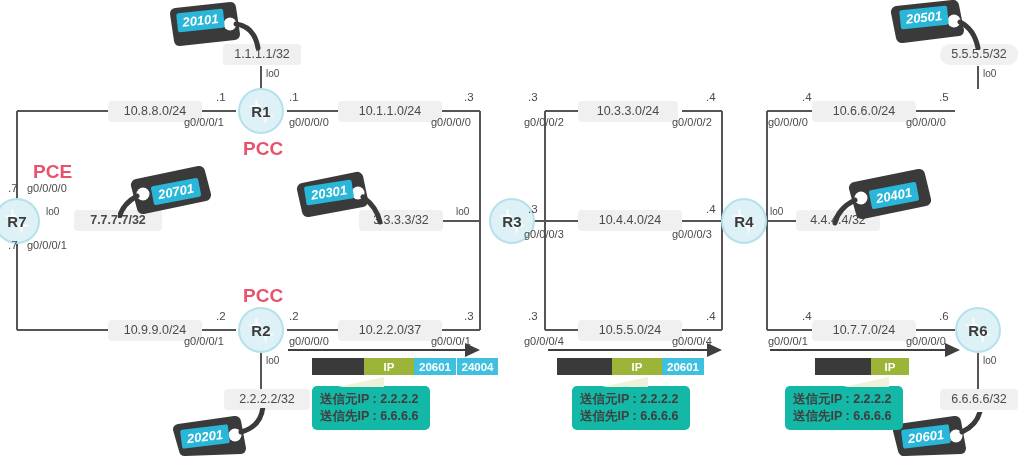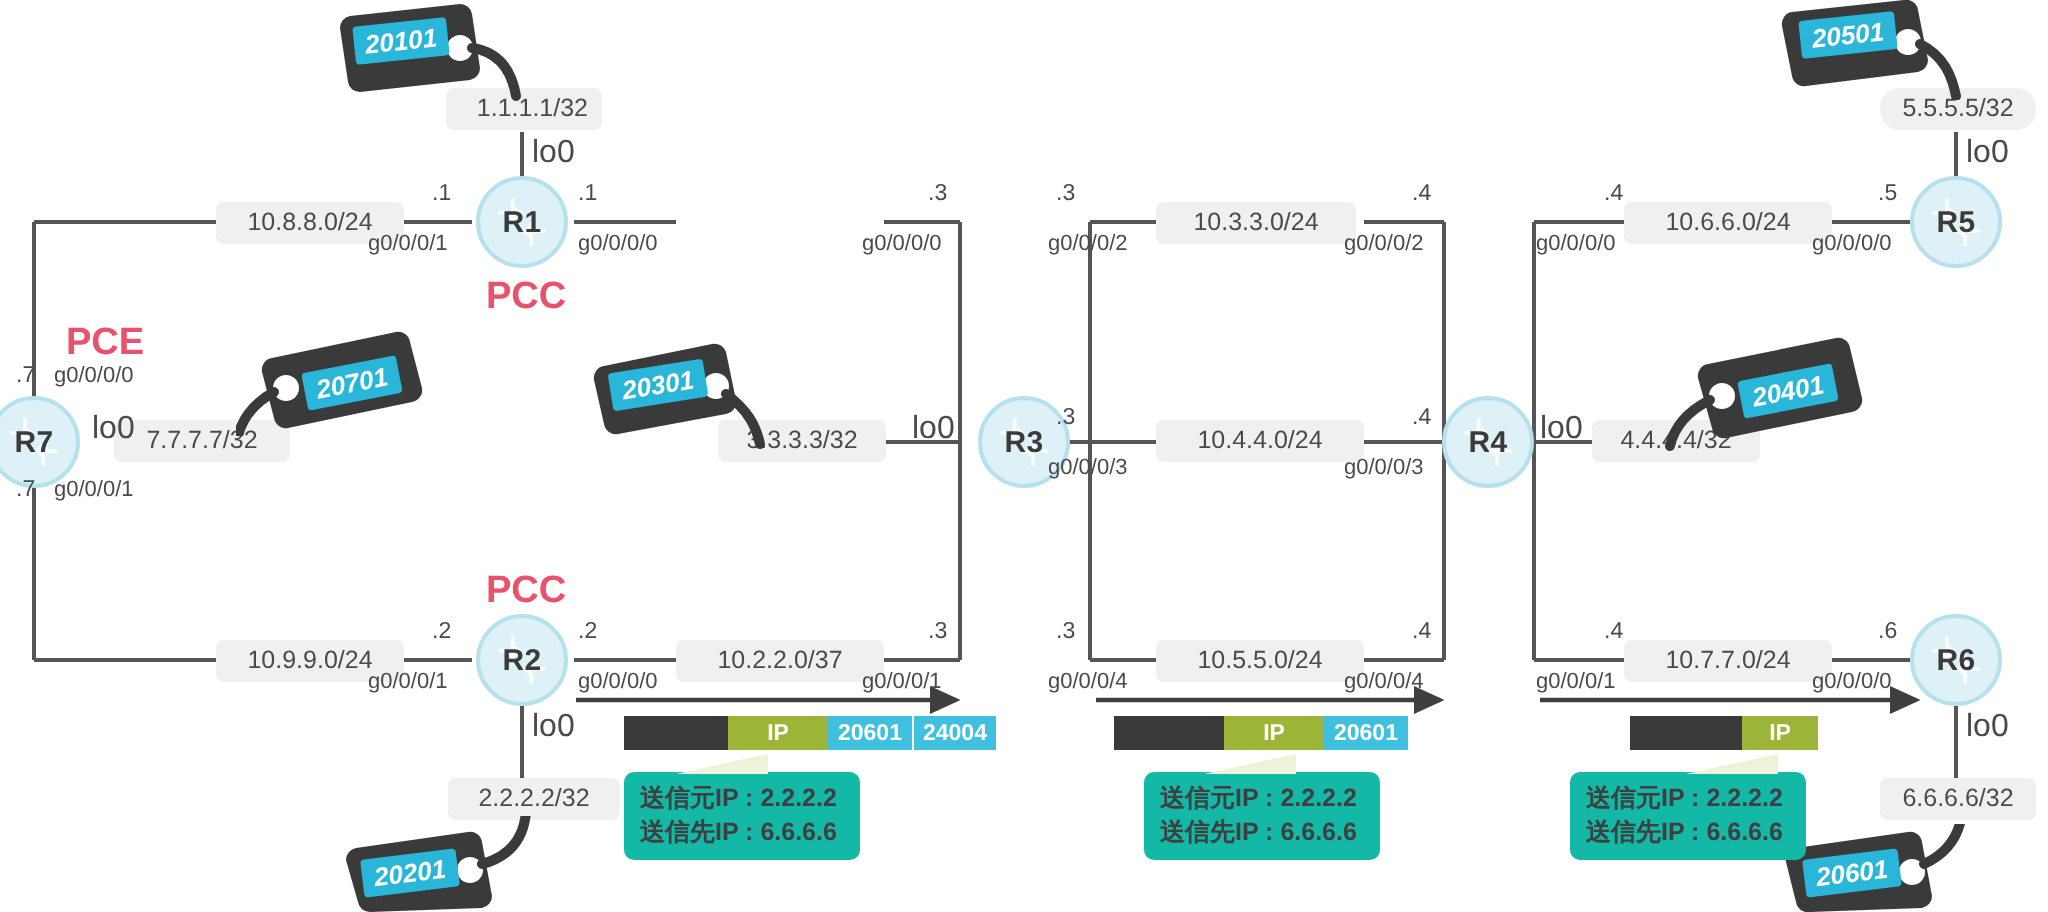--- a/index.html
+++ b/index.html
@@ -18,21 +18,21 @@
   .router .rsym{position:absolute;left:0;top:0;width:100%;height:100%;z-index:1;opacity:.85;}
 
   
   .pill{position:absolute;background:#f0f0f0;border-radius:4px;
         color:#4a4a4a;font-size:12.5px;height:21px;line-height:21px;
         text-align:center;white-space:nowrap;padding:0 7px;box-sizing:border-box;}
 
   
   .iface{position:absolute;font-size:11px;color:#4a4a4a;white-space:nowrap;}
   .octet{position:absolute;font-size:11.5px;color:#4a4a4a;white-space:nowrap;}
-  .lo{position:absolute;font-size:16px;color:#4a4a4a;white-space:nowrap;}
+  .lo{position:absolute;font-size:10px;color:#4a4a4a;white-space:nowrap;}
 
   
   .role{position:absolute;font-size:19px;font-weight:bold;color:#e8536b;white-space:nowrap;}
 
   
   .tag{position:absolute;}
   .tag .num{position:absolute;background:#29b6d8;color:#ffffff;font-size:13px;
             font-weight:bold;font-style:italic;border-radius:2px;
             display:flex;align-items:center;justify-content:center;white-space:nowrap;}
 
@@ -174,65 +174,55 @@
       <g fill="#ffffff">
         <path d="M10 17 h7 v-4 l6 5 -6 5 v-4 h-7 z"></path>
         <path d="M36 29 h-7 v4 l-6 -5 6 -5 v4 h7 z"></path>
         <path d="M17 10 v7 h-4 l5 6 5 -6 h-4 v-7 z"></path>
         <path d="M29 36 v-7 h4 l-5 -6 -5 6 h4 v7 z"></path>
       </g>
     </svg>
     <span class="rlabel">R4</span>
   </div>
 
-  <div class="router" style="left:955px;top:88px;">
-    <svg class="rsym" viewBox="0 0 46 46">
-      <g fill="#ffffff">
-        <path d="M10 17 h7 v-4 l6 5 -6 5 v-4 h-7 z"></path>
-        <path d="M36 29 h-7 v4 l-6 -5 6 -5 v4 h7 z"></path>
-        <path d="M17 10 v7 h-4 l5 6 5 -6 h-4 v-7 z"></path>
-        <path d="M29 36 v-7 h4 l-5 -6 -5 6 h4 v7 z"></path>
-      </g>
-    </svg>
-    <span class="rlabel">R5</span>
-  </div>
 
   <div class="router" style="left:955px;top:307px;">
     <svg class="rsym" viewBox="0 0 46 46">
       <g fill="#ffffff">
         <path d="M10 17 h7 v-4 l6 5 -6 5 v-4 h-7 z"></path>
         <path d="M36 29 h-7 v4 l-6 -5 6 -5 v4 h7 z"></path>
         <path d="M17 10 v7 h-4 l5 6 5 -6 h-4 v-7 z"></path>
         <path d="M29 36 v-7 h4 l-5 -6 -5 6 h4 v7 z"></path>
       </g>
     </svg>
     <span class="rlabel">R6</span>
   </div>
 
   <div class="role" style="left:243px;top:138px;">PCC</div>
   <div class="role" style="left:243px;top:285px;">PCC</div>
   <div class="role" style="left:33px;top:161px;">PCE</div>
 
-  <div class="pill" style="left:223px;top:44px;width:78px;text-align:right;">1.1.1.1/32</div>
+  <div class="pill" style="left:223px;top:44px;width:78px;">1.1.1.1/32</div>
   <div class="pill" style="left:224px;top:389px;width:86px;">2.2.2.2/32</div>
   <div class="pill" style="left:359px;top:210px;width:84px;">3.3.3.3/32</div>
   <div class="pill" style="left:796px;top:210px;width:84px;">4.4.4.4/32</div>
   <div class="pill" style="left:940px;top:44px;width:78px;border-radius:10px;">5.5.5.5/32</div>
   <div class="pill" style="left:940px;top:389px;width:78px;">6.6.6.6/32</div>
-  <div class="pill" style="left:57px;top:210px;width:88px;">7.7.7.7/32</div>
+  <div class="pill" style="left:74px;top:210px;width:88px;font-weight:bold;">7.7.7.7/32</div>
 
   <div class="lo" style="left:266px;top:68px;">lo0</div>
   <div class="lo" style="left:266px;top:355px;">lo0</div>
   <div class="lo" style="left:456px;top:206px;">lo0</div>
   <div class="lo" style="left:770px;top:206px;">lo0</div>
   <div class="lo" style="left:983px;top:68px;">lo0</div>
   <div class="lo" style="left:983px;top:355px;">lo0</div>
   <div class="lo" style="left:46px;top:206px;">lo0</div>
 
   <div class="pill" style="left:108px;top:101px;width:94px;">10.8.8.0/24</div>
+  <div class="pill" style="left:338px;top:101px;width:104px;">10.1.1.0/24</div>
   <div class="pill" style="left:578px;top:101px;width:100px;">10.3.3.0/24</div>
   <div class="pill" style="left:812px;top:101px;width:104px;">10.6.6.0/24</div>
   <div class="pill" style="left:578px;top:210px;width:104px;">10.4.4.0/24</div>
   <div class="pill" style="left:108px;top:320px;width:94px;">10.9.9.0/24</div>
   <div class="pill" style="left:338px;top:320px;width:104px;">10.2.2.0/37</div>
   <div class="pill" style="left:578px;top:320px;width:104px;">10.5.5.0/24</div>
   <div class="pill" style="left:812px;top:320px;width:104px;">10.7.7.0/24</div>
 
   <div class="octet" style="left:8px;top:182px;">.7</div>
   <div class="iface" style="left:27px;top:182px;">g0/0/0/0</div>

